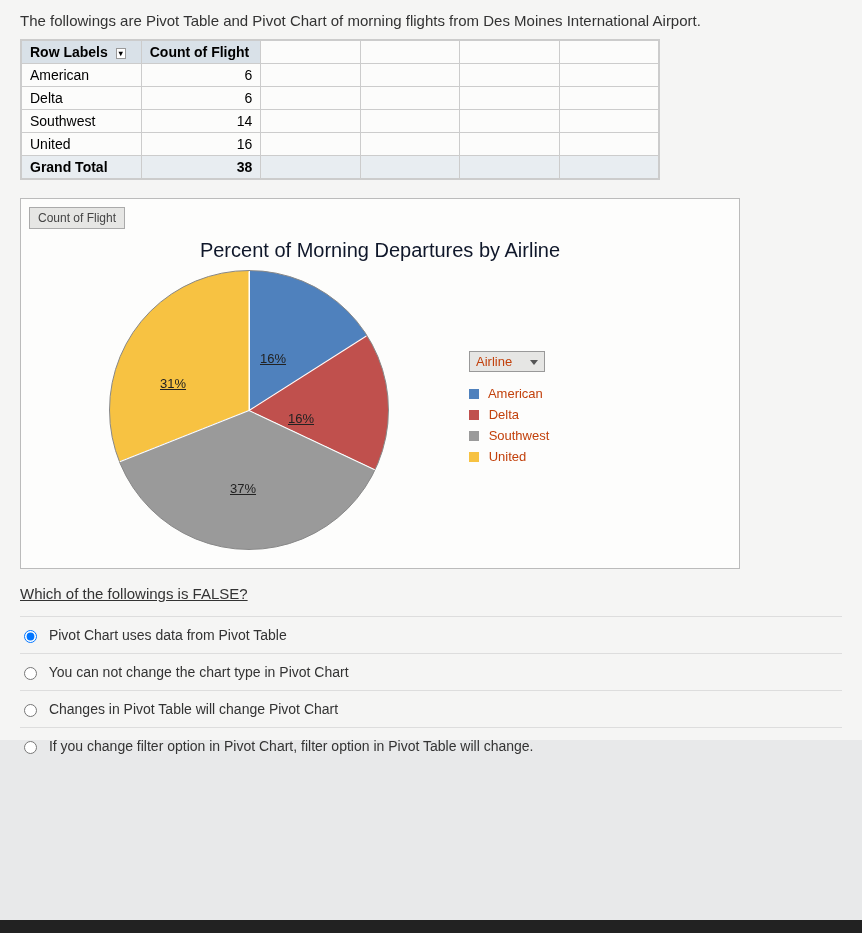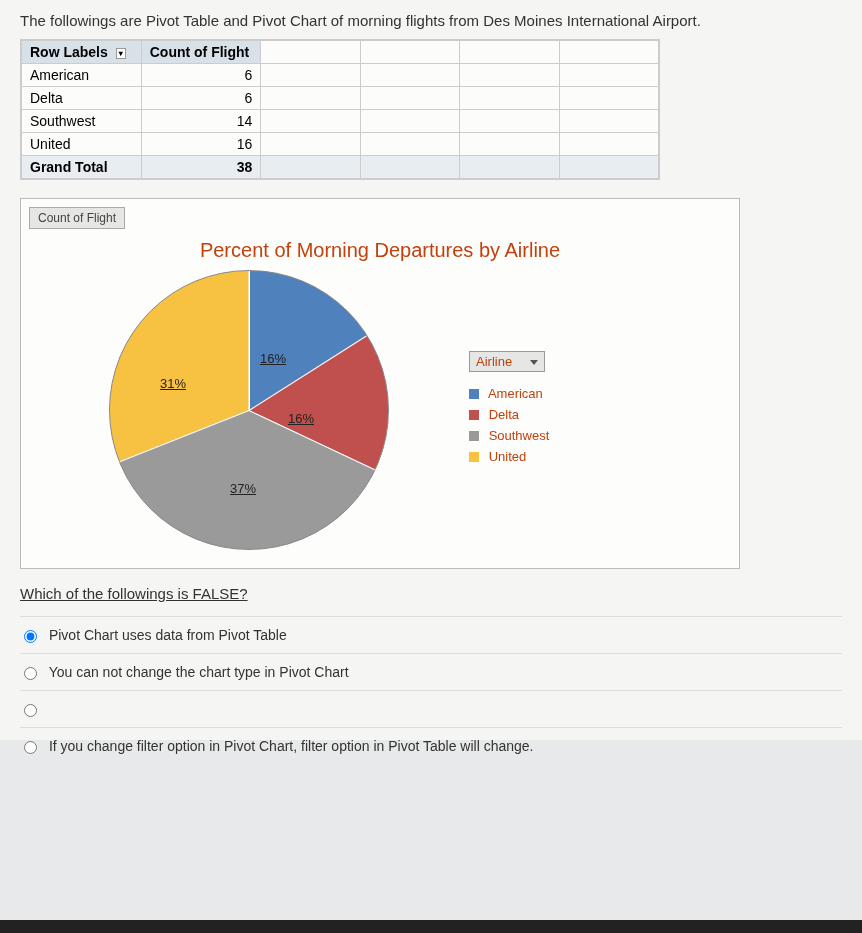--- a/index.html
+++ b/index.html
@@ -65,21 +65,21 @@
     display:inline-block;
     background:#e6e6e4;
     border:1px solid #aaa;
     font-size:12px;
     padding:3px 8px;
     color:#444;
   }
   .chart-title {
     text-align:center;
     font-size:20px;
-    color:#c2410c;
+    color:#0f172a;
     margin:10px 0 8px 0;
   }
   .chart-body {
     display:flex;
     align-items:center;
   }
   .pie-wrap {
     flex:0 0 auto;
     width:440px;
     display:flex;
@@ -279,20 +279,21 @@
     <div class="opt">
       <input type="radio" name="q" checked="" style="">
       <span>Pivot Chart uses data from Pivot Table</span>
     </div>
     <div class="opt">
       <input type="radio" name="q" style="">
       <span>You can not change the chart type in Pivot Chart</span>
     </div>
     <div class="opt">
       <input type="radio" name="q" style="">
+      <span>Changes in Pivot Table will change Pivot Chart</span>
     </div>
     <div class="opt">
       <input type="radio" name="q" style="">
       <span>If you change filter option in Pivot Chart, filter option in Pivot Table will change.</span>
     </div>
   </div>
 
 </div>
 
 <div class="taskbar"></div>

